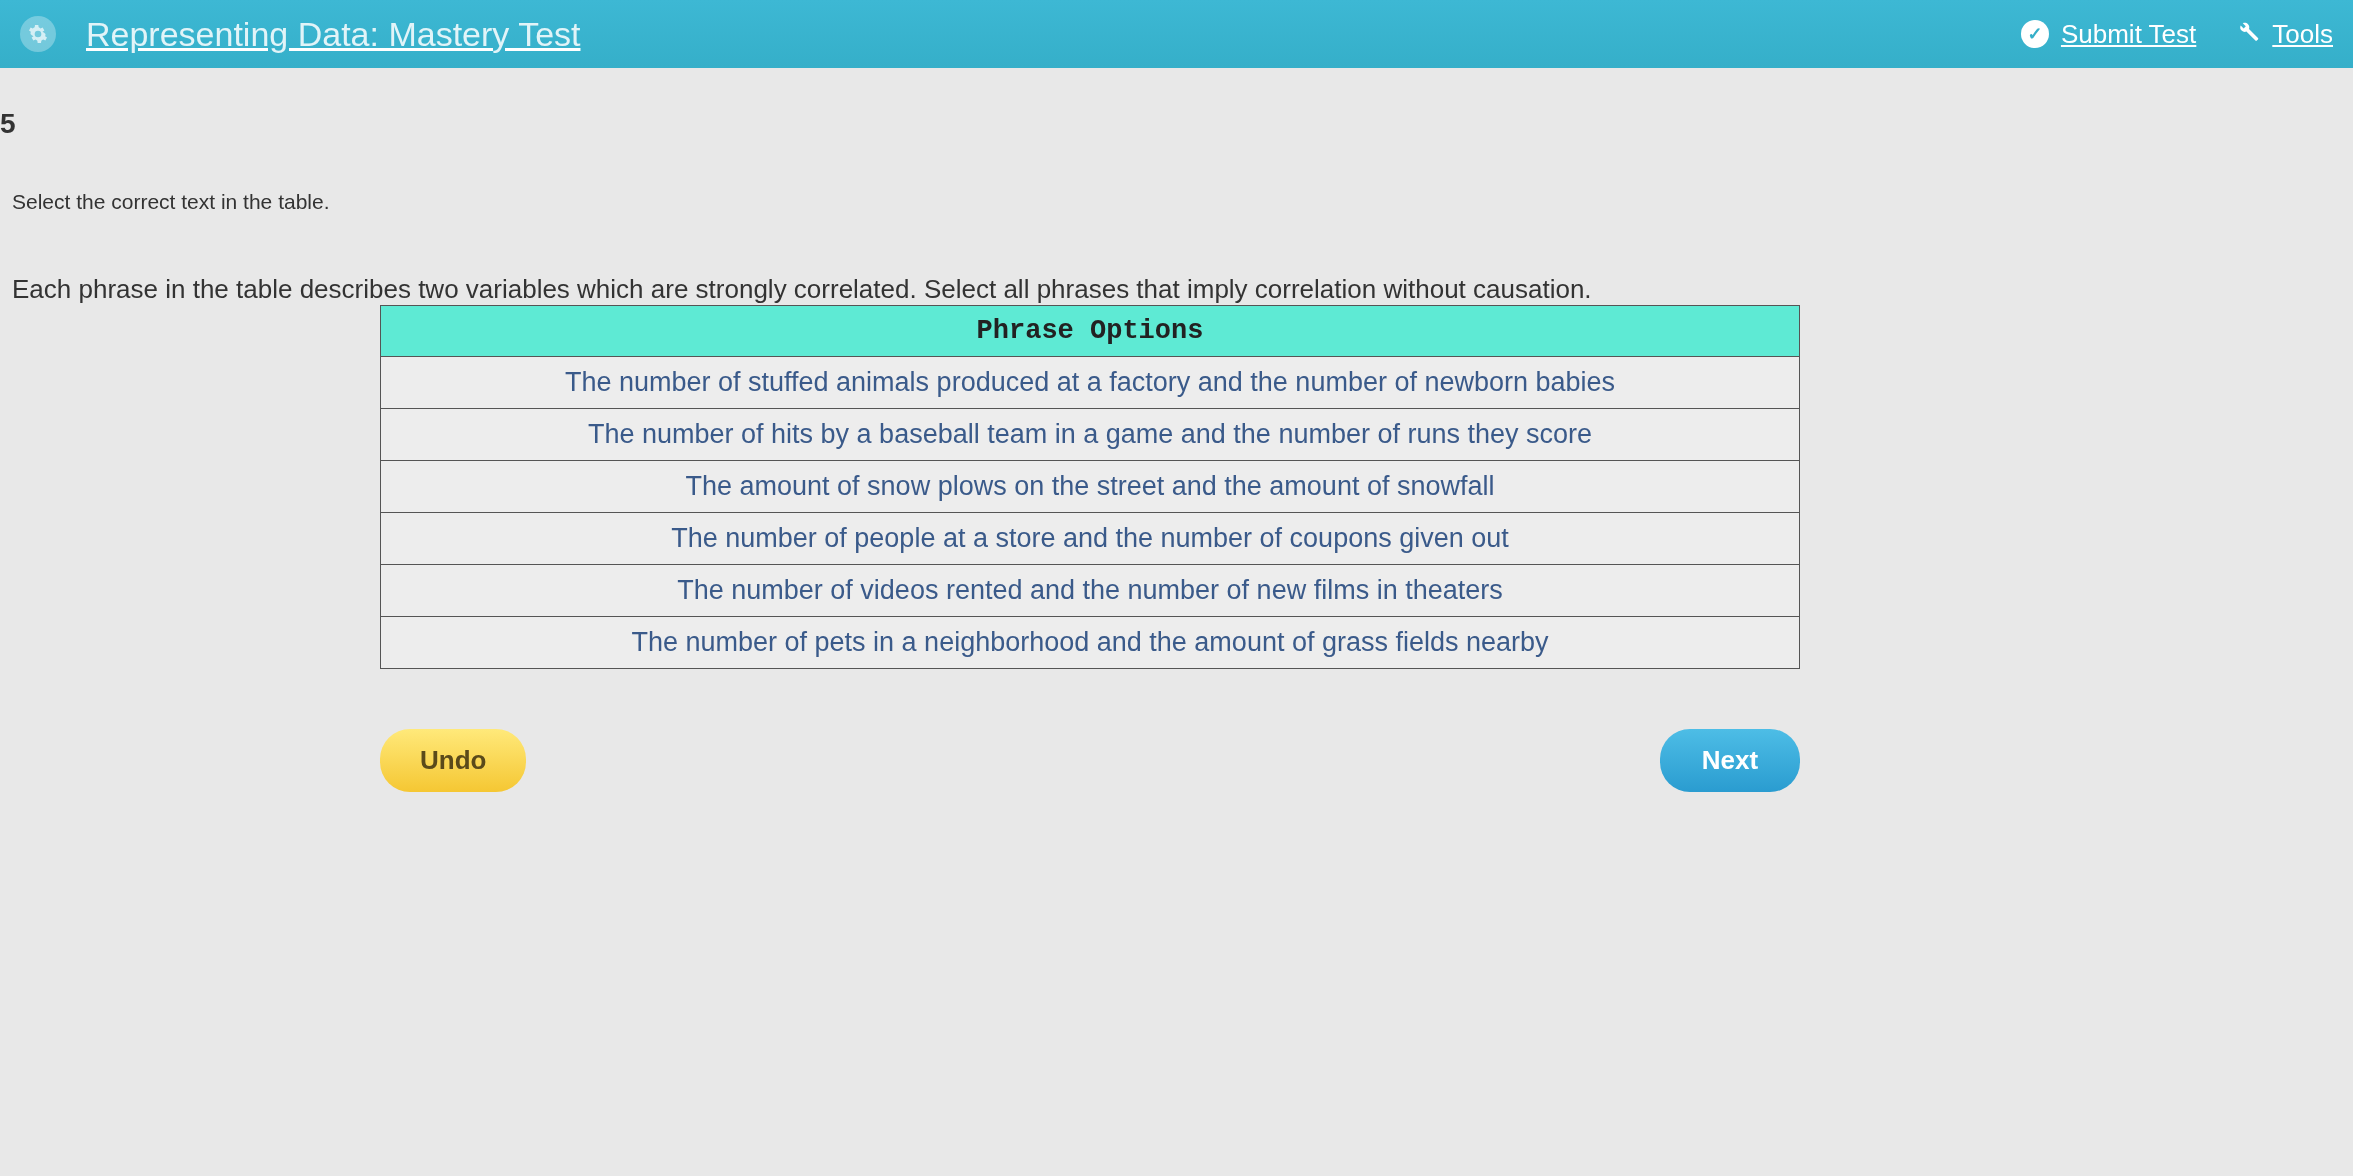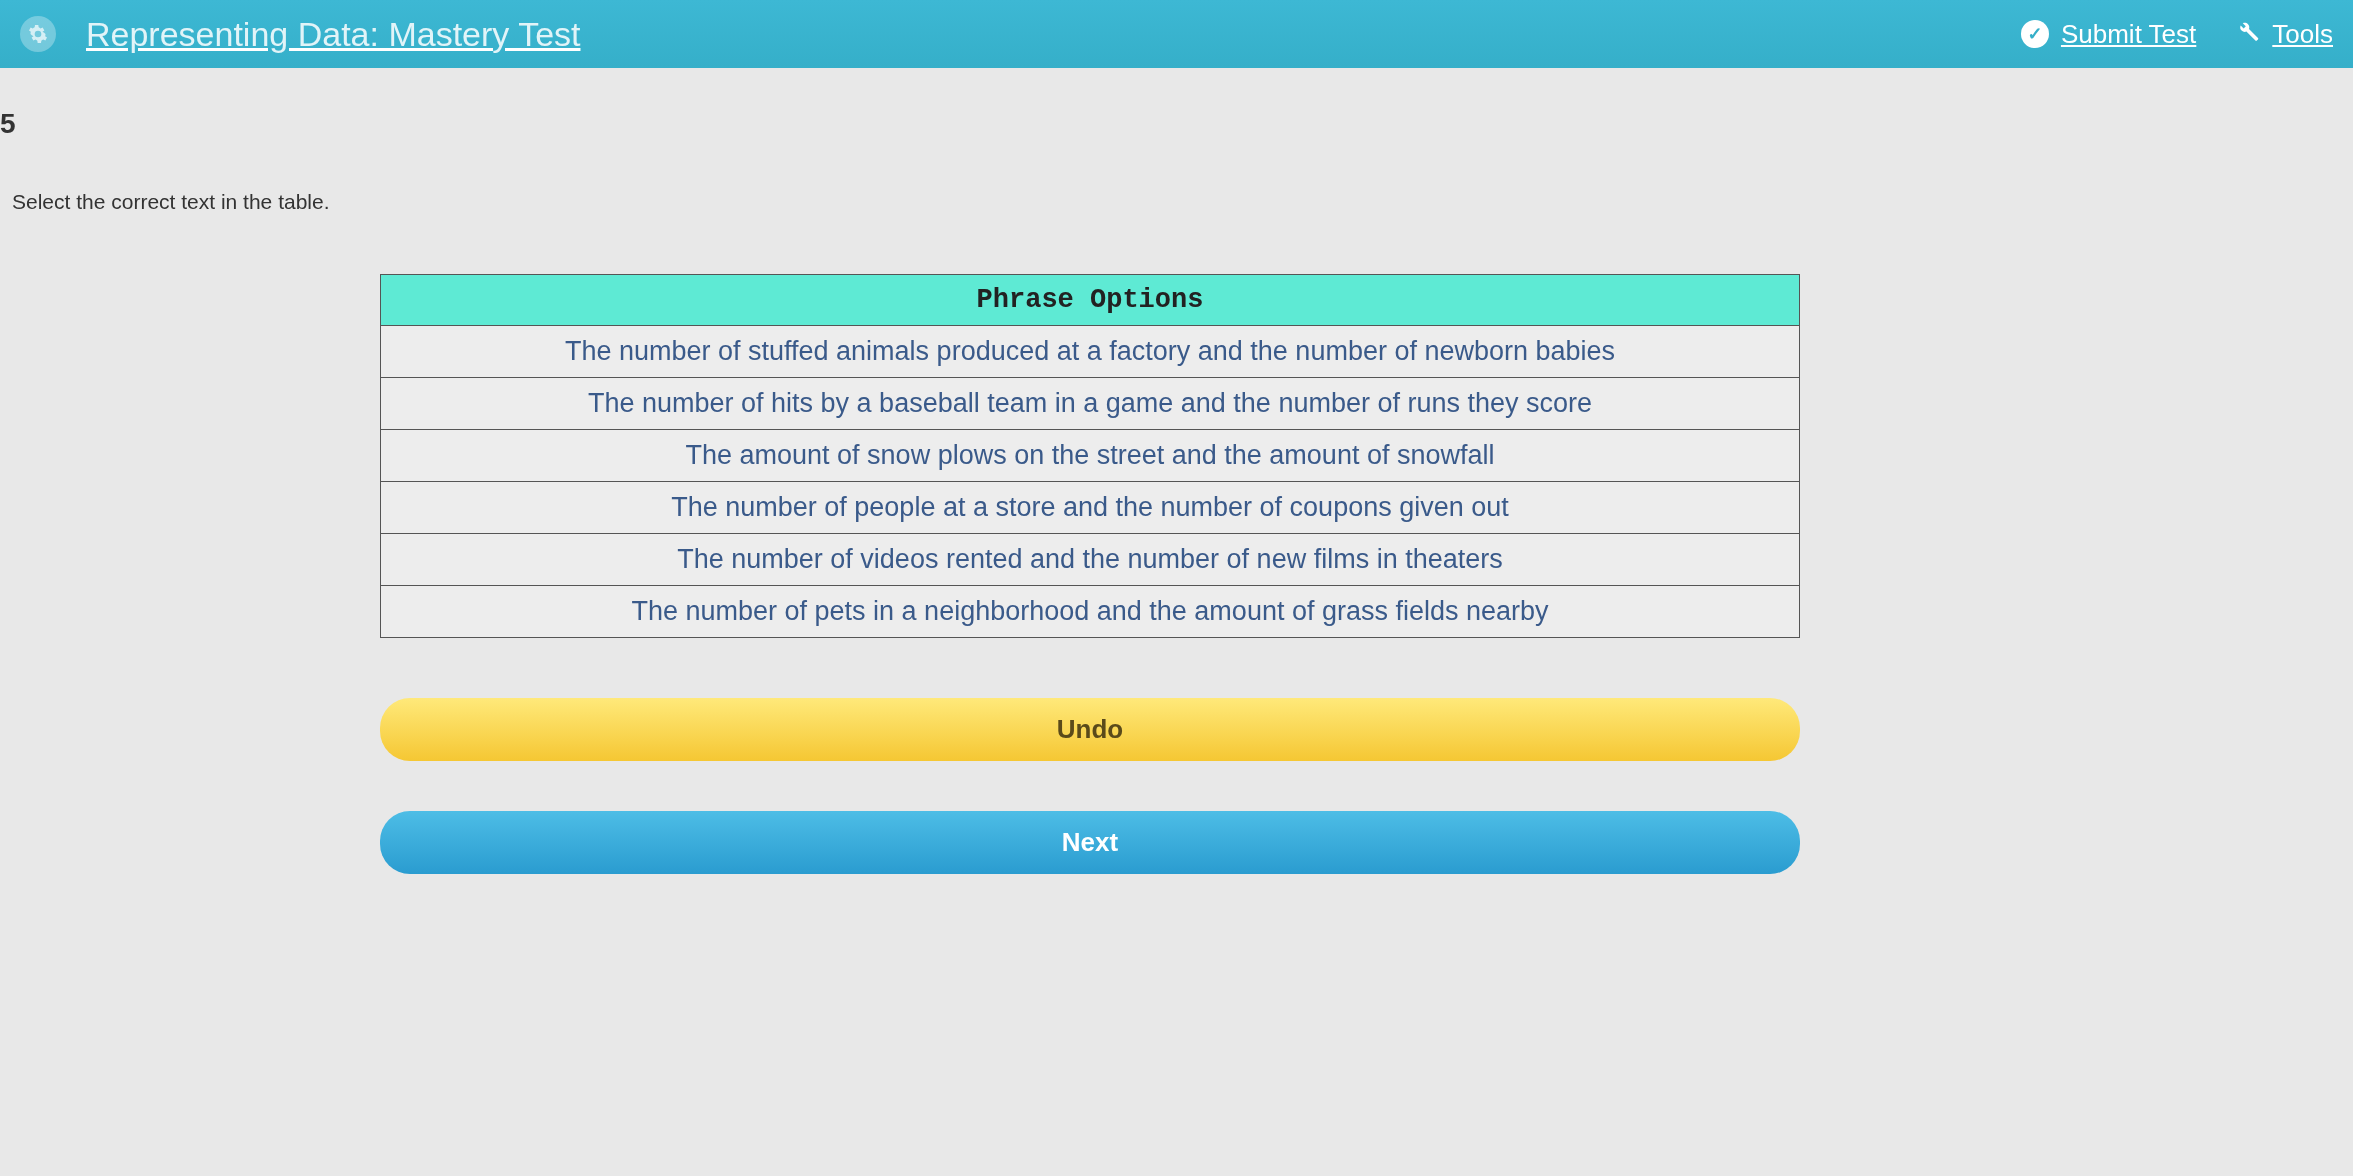--- a/index.html
+++ b/index.html
@@ -117,21 +117,20 @@
       cursor: pointer;
       background: #ededed;
     }
     .buttons {
       display: flex;
       justify-content: space-between;
       gap: 50px;
       margin-top: 60px;
       margin-left: 380px;
       width: 1420px;
-      flex-direction: column;
     }
     .btn {
       border: none;
       border-radius: 30px;
       padding: 16px 40px;
       font-size: 26px;
       font-weight: bold;
       cursor: pointer;
       min-width: 140px;
     }
@@ -166,20 +165,21 @@
         </svg>
       </span>
       <span>Tools</span>
     </div>
   </div>
 </div>
 
 <div class="content">
   <div class="question-num">5</div>
   <div class="instruction">Select the correct text in the table.</div>
+  <div class="question-text">Each phrase in the table describes two variables which are strongly correlated. Select all phrases that imply correlation without causation.</div>
 
   <div class="table-container">
     <table class="phrase-table">
       <thead>
         <tr>
           <th>Phrase Options</th>
         </tr>
       </thead>
       <tbody>
         <tr>

